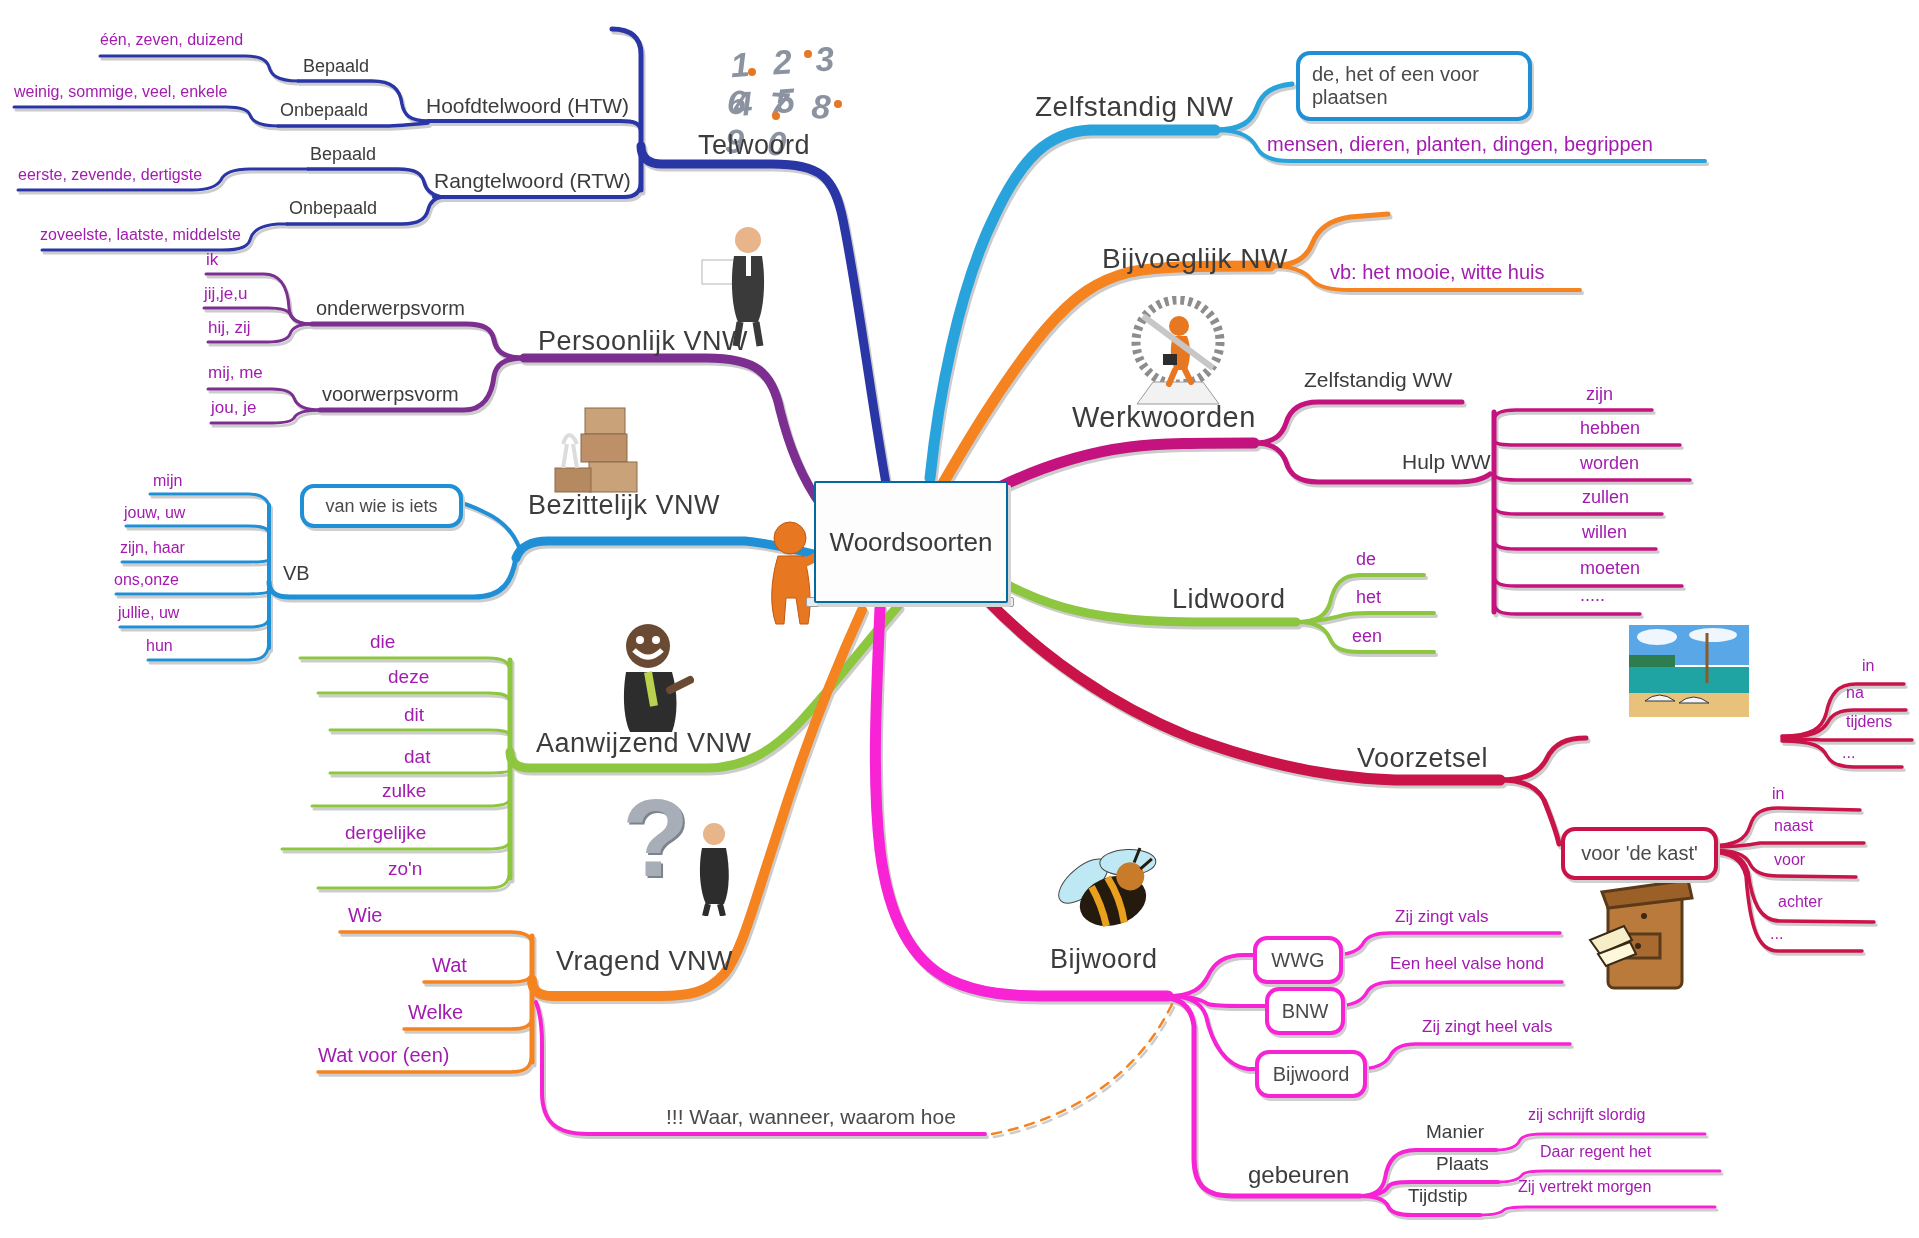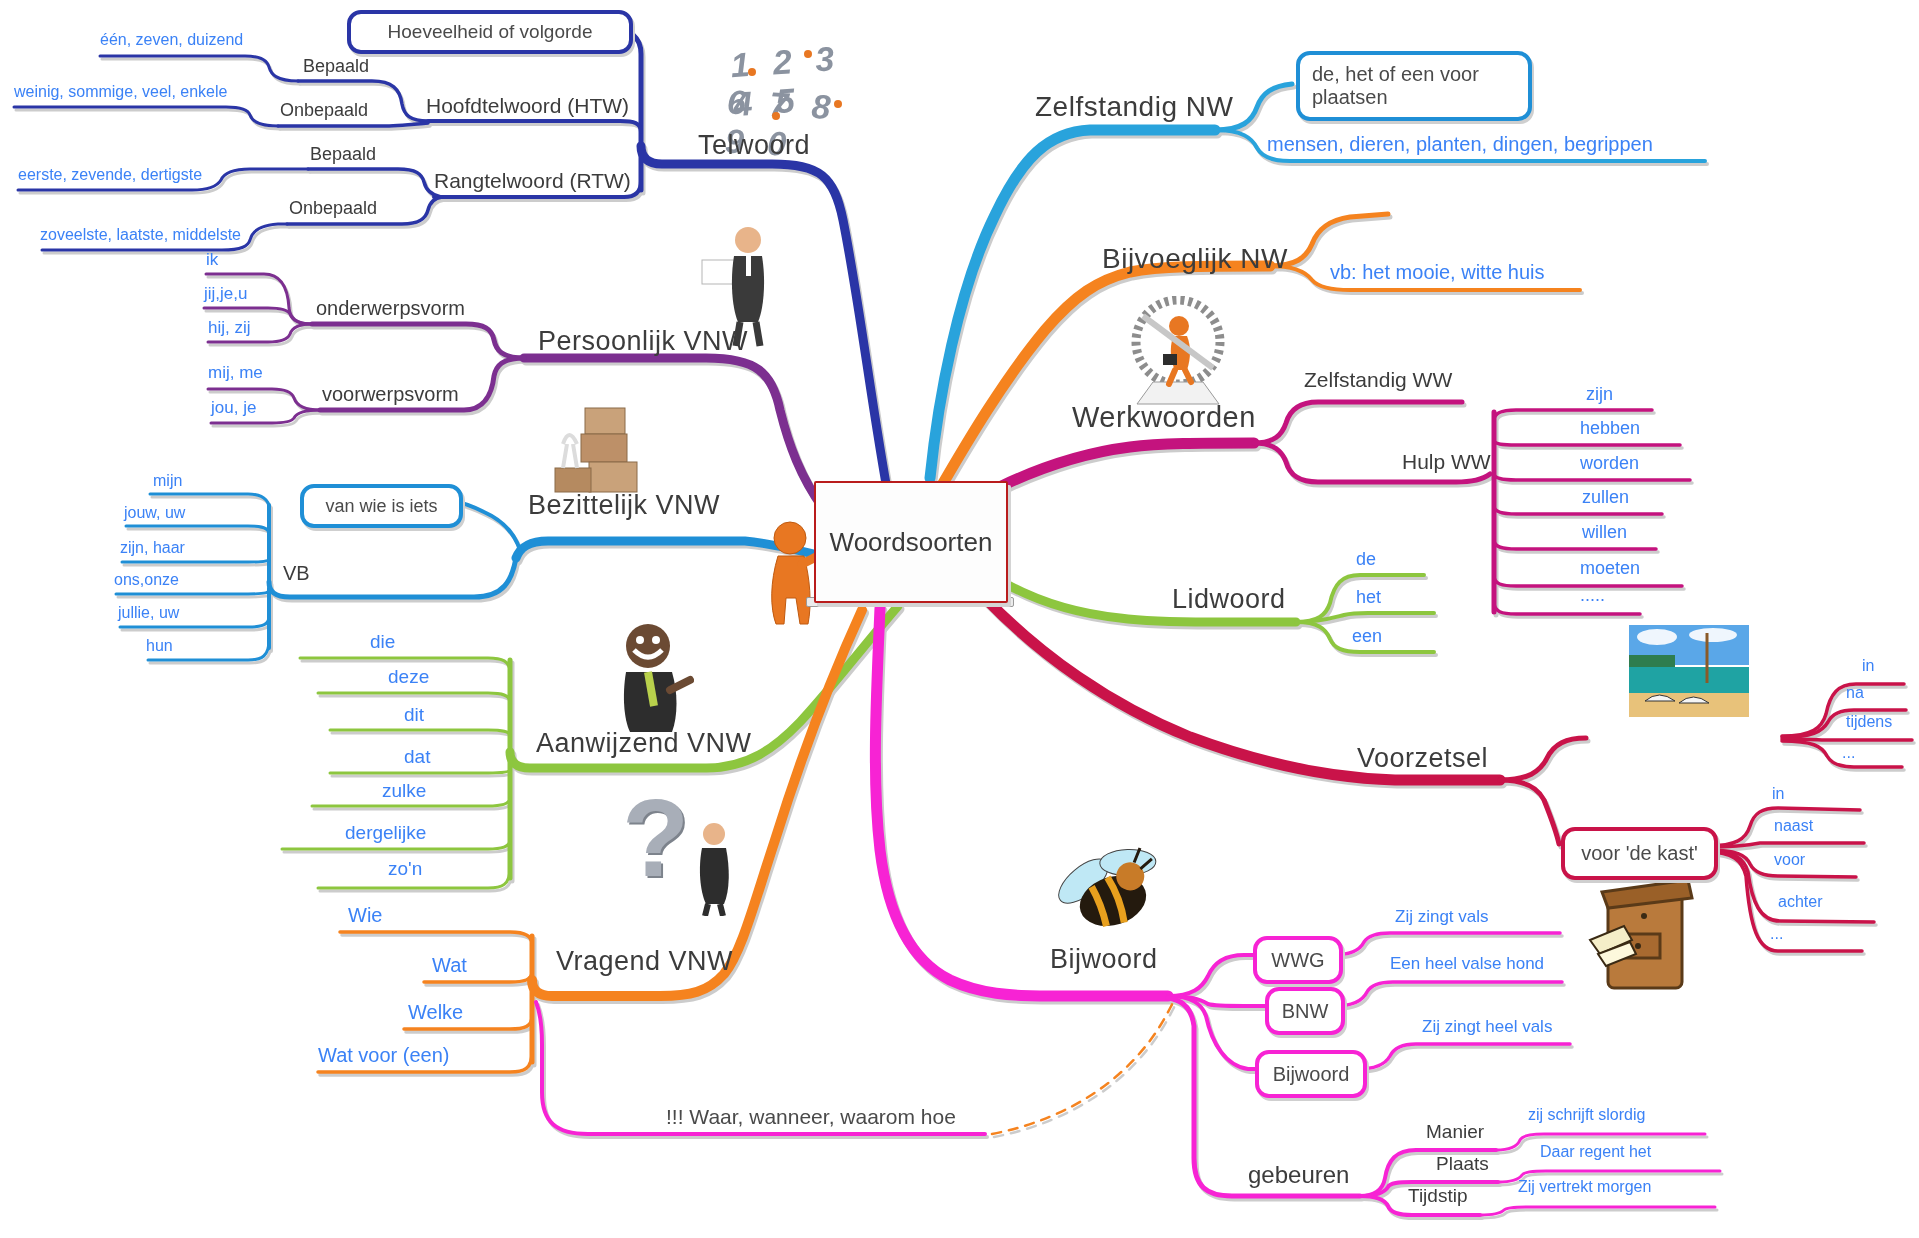--- a/index.html
+++ b/index.html
@@ -2,26 +2,26 @@
 <html><head>
 <meta charset="utf-8">
 <style>
   html,body{margin:0;padding:0;background:#ffffff;}
   body{width:1919px;height:1238px;position:relative;overflow:hidden;
        font-family:"Liberation Sans","DejaVu Sans",sans-serif;}
   #stage{position:absolute;left:0;top:0;width:1919px;height:1238px;}
   svg.lines{position:absolute;left:0;top:0;filter:drop-shadow(2px 3px 0px #cccccc);}
   svg.lines path{fill:none;stroke-linecap:round;stroke-linejoin:round;}
   .t{position:absolute;white-space:nowrap;color:#3c3c3c;line-height:1.1;}
-  .red{color:#3b82f6;}
+  .red{color:#a21caf;}
   .big{letter-spacing:0.5px;}
   .nbox{position:absolute;background:#ffffff;border-radius:14px;
         display:flex;align-items:center;justify-content:center;text-align:left;
         color:#4a4a4a;box-shadow:2px 3px 0 #cfcfcf;}
-  .center-box{position:absolute;background:#fdfdfd;border:2px solid #b91c1c;
+  .center-box{position:absolute;background:#fdfdfd;border:2px solid #0369a1;
         display:flex;align-items:center;justify-content:center;font-size:26px;color:#3a3a3a;
         box-shadow:3px 4px 0 #d4d4d4;border-radius:2px;}
   .ledge{position:absolute;background:#ececec;border:1px solid #9a9a9a;border-radius:2px;}
   .clip{position:absolute;}
   .numrow{font-size:34px;font-weight:bold;font-style:italic;color:#8b93a0;letter-spacing:7px;}
 </style>
 </head>
 <body>
 
 <div id="stage">
@@ -248,23 +248,20 @@
   <circle cx="40" cy="18" r="16" fill="#e87722" stroke="#c05a10"></circle>
   <path d="M28,36 C20,62 20,88 26,104 L34,104 L36,78 L46,78 L50,104 L58,104 C62,84 60,58 54,36 Z" fill="#e87722" stroke="#c05a10"></path>
   <path d="M52,44 L68,36" stroke="#e87722" stroke-width="9" stroke-linecap="round"></path>
 </svg>
 
 <div class="ledge" style="left:806px;top:597px;width:206px;height:8px;"></div>
 <div class="center-box" style="left:814px;top:481px;width:190px;height:118px;">
   <span>Woordsoorten</span>
 </div>
 
-<div class="nbox" style="left:347px;top:10px;width:278px;height:36px;border:4px solid #2A35A6;font-size:19px;">
-  <span>Hoeveelheid of volgorde</span>
-    </div>
 
 <div class="nbox" style="left:1296px;top:51px;width:216px;height:62px;border:4px solid #1F8FD6;font-size:20px;padding-left:12px;justify-content:flex-start;">
   <span style="white-space:normal;">de, het of een voor plaatsen</span>
     </div>
 
 
 <div class="nbox" style="left:300px;top:484px;width:155px;height:36px;border:4px solid #1F8FD6;font-size:18px;">
   <span>van wie is iets</span>
     </div>
 

